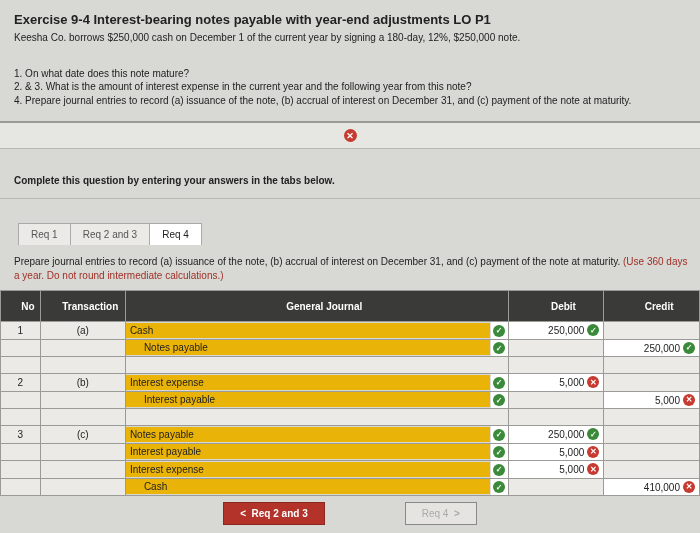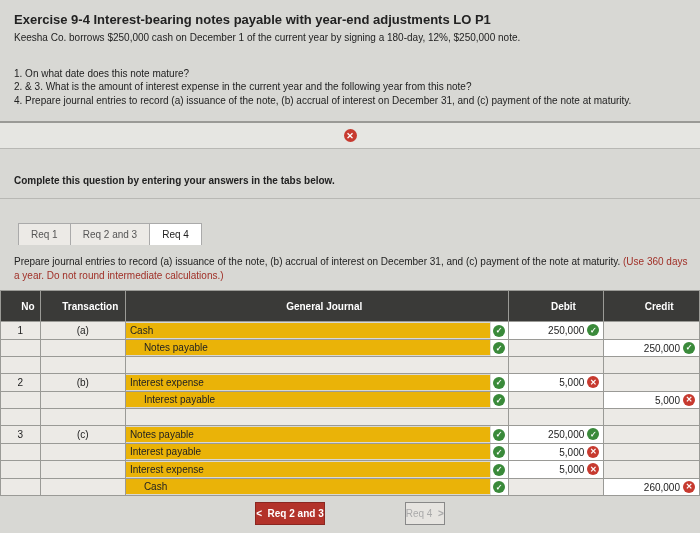--- a/index.html
+++ b/index.html
@@ -35,21 +35,21 @@
   .col-no { width:28px; text-align:center; background:#eceae6; }
   .col-tx { width:62px; text-align:center; background:#eceae6;}
   .col-acct-wrap { width:360px; padding:0 !important;}
   .acct-inner{display:flex; align-items:center; height:100%;}
   .acct-txt{flex:1; padding:2px 4px; background:#eab308;}
   .acct-mark{width:18px; text-align:center; background:#fff; border-left:1px solid #ddd; padding:2px 0;}
   .col-debit, .col-credit { width:90px; text-align:right; padding-right:4px !important; background:#fff; white-space:nowrap;}
   .indent { padding-left:18px;}
   .empty { background:#eceae6 !important;}
   .navbtns { display:flex; justify-content:center; gap:80px; margin-top:6px;}
-  .btn { padding:5px 0; font-size:10px; border:1px solid #888; background:#f1f1ef; color:#444;}
+  .btn { padding:5px 16px; font-size:10px; border:1px solid #888; background:#f1f1ef; color:#444;}
   .btn.primary{ background:#b3332a; color:#fff; border-color:#8a2721; font-weight:bold;}
   .btn.disabled{ color:#aaa; background:#e6e4e0;}
   .chev{font-weight:bold;}
   .mark-wrap{display:inline-flex; align-items:flex-end; gap:3px;}
 </style>
 </head>
 <body>
 
 <div class="page">
   <div class="title">Exercise 9-4 Interest-bearing notes payable with year-end adjustments LO P1</div>
@@ -215,21 +215,21 @@
     <td class="col-no empty"></td>
           <td class="col-tx empty"></td>
     <td class="col-acct-wrap">
             <div class="acct-inner">
               <div class="acct-txt indent">Cash</div>
               <div class="acct-mark"><span class="chk-circle">✓</span></div>
             </div>
           </td>
     <td class="col-debit empty"></td>
     <td class="col-credit"><span class="mark-wrap">
-              <span>260,000</span>
+              <span>410,000</span>
               <span class="x-circle-sm">✕</span>
             </span></td>
   </tr>
 </tbody>
     </table>
 </div>
 
 <div class="navbtns">
   <div class="btn primary">
     <span class="chev">&lt;</span>

